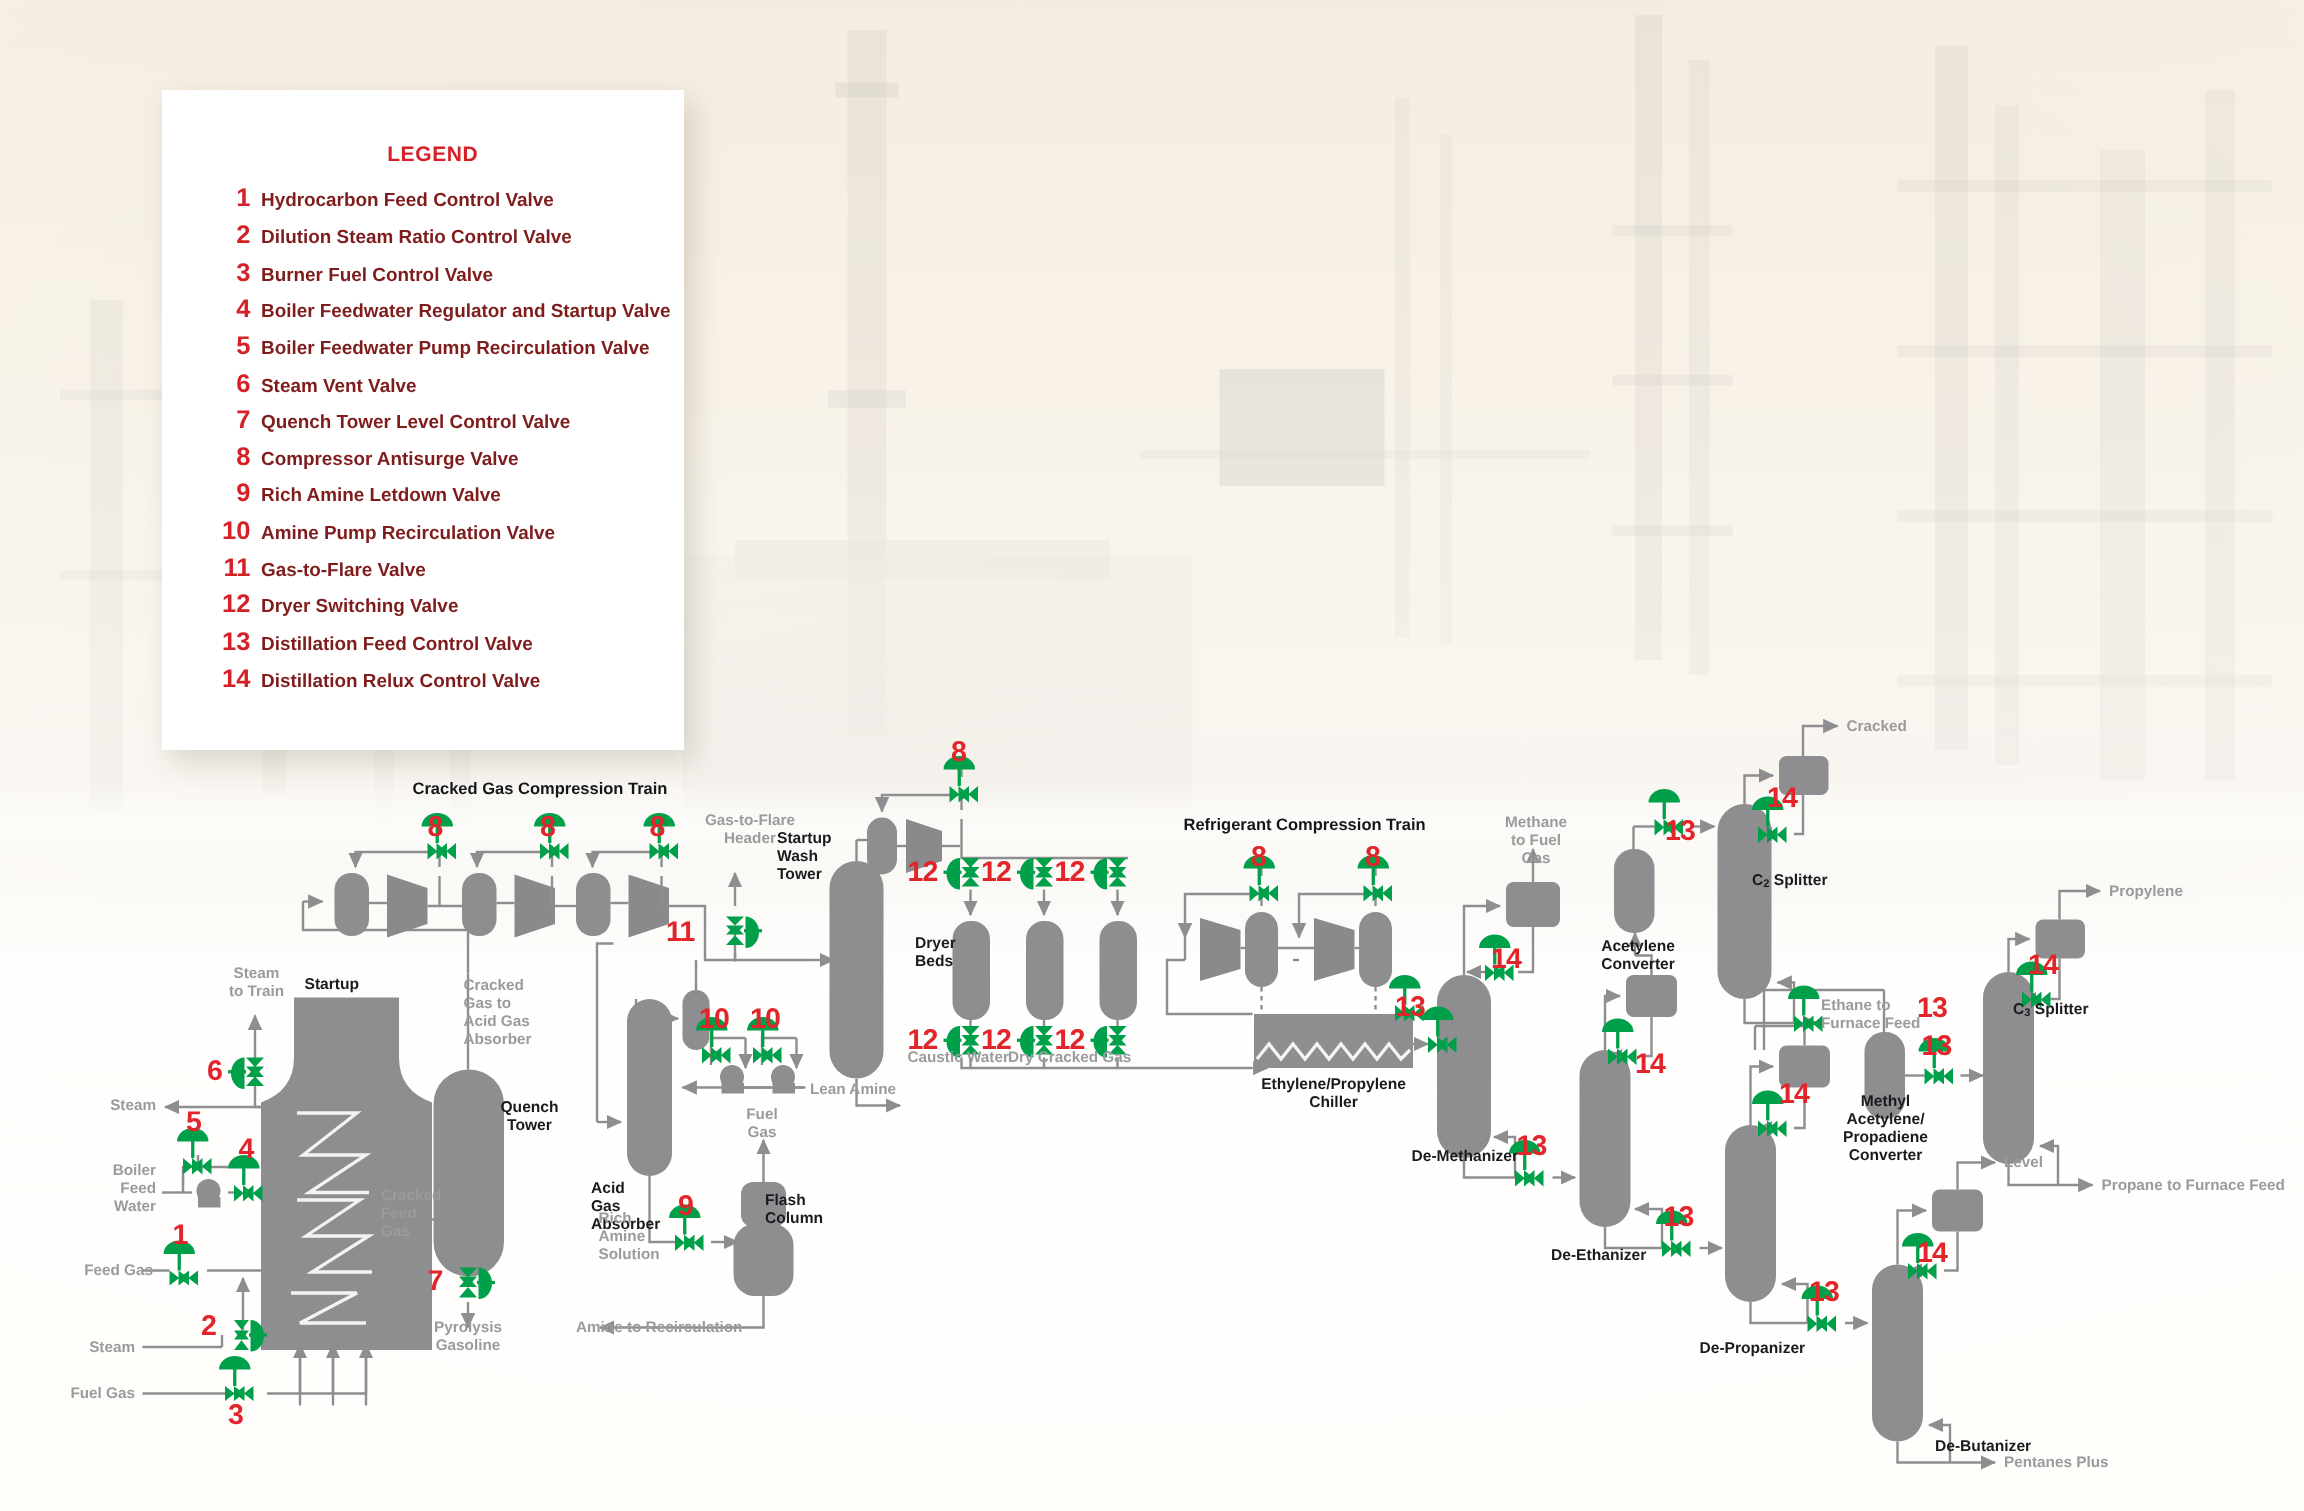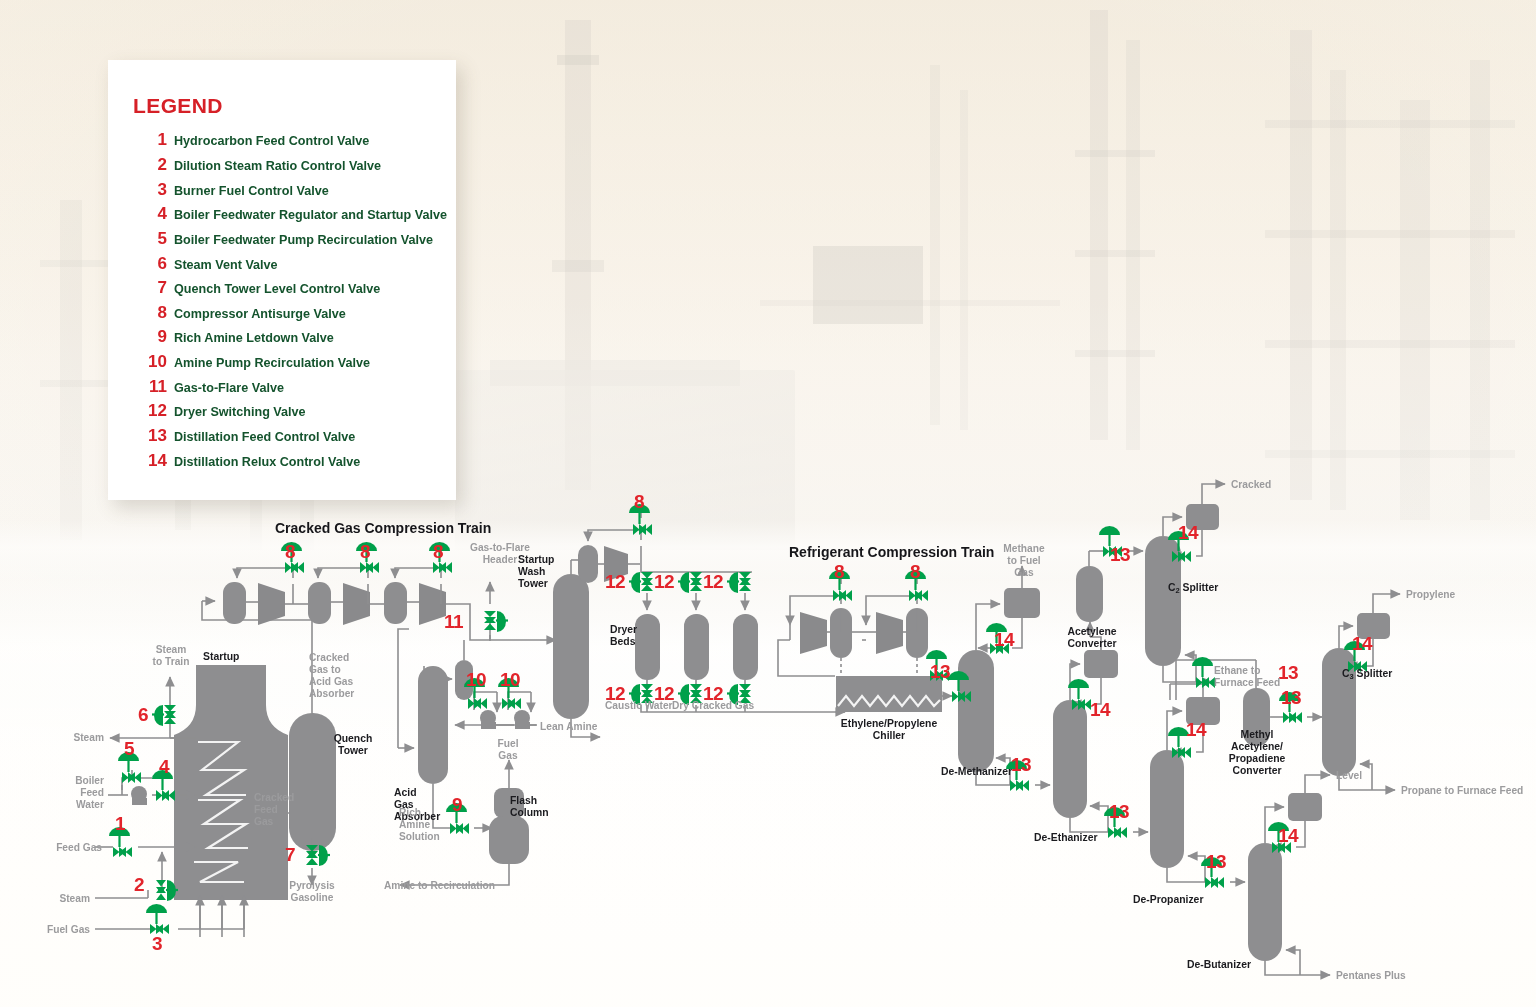--- a/index.html
+++ b/index.html
@@ -43,34 +43,34 @@
     background:radial-gradient(120% 90% at 50% 30%, rgba(255,255,255,0) 35%, rgba(255,252,245,.55) 100%);
   }
 
   
   #legend {
     position:absolute; left:108px; top:60px; width:348px; height:440px;
     background:#fff; z-index:40;
     box-shadow: 6px 8px 18px rgba(90,80,60,.20);
   }
   #legend .lg-title {
-    color:#d62027; font-size:21px; font-weight:bold;
-    letter-spacing:.4px; margin:34px 12px 10px 25px;
+    color:#d62027; font-size:14px; font-weight:bold;
+    letter-spacing:.4px; margin:34px 12px 10px 25px;text-align:center;
   }
   #legend ul { list-style:none; }
   #legend li {
     display:flex; align-items:baseline;
     padding:3.4px 0 3.4px 0; margin-left:25px;
   }
   #legend li .num {
     color:#d62027; font-weight:bold; font-size:17px;
     width:34px; text-align:right; margin-right:7px; flex:0 0 34px;
     line-height:1;
   }
-  #legend li .txt { color:#14532d; font-weight:bold; font-size:12.6px; line-height:1.1; }
+  #legend li .txt { color:#7f1d1d; font-weight:bold; font-size:12.6px; line-height:1.1; }
 
   
   #diagram { position:absolute; inset:0; z-index:20; }
   #diagram svg { position:absolute; left:0; top:0; }
 
   .eqp { fill:#8e8e90; }
   .eqp2 { fill:#8a8a8c; }
   .pipe { stroke:#8e8e90; stroke-width:1.6; fill:none; }
   .pipe-d { stroke:#8e8e90; stroke-width:1.6; fill:none; stroke-dasharray:3 3; }
   .coil { stroke:#f3f3f3; stroke-width:2.2; fill:none; }
@@ -84,21 +84,21 @@
     line-height:1.15; white-space:nowrap;
   }
   .eqlabel.c { text-align:center; }
   .flowlabel {
     position:absolute; color:#9b9b9d; font-weight:bold; font-size:10.2px;
     line-height:1.18; white-space:nowrap;
   }
   .flowlabel.r { text-align:right; }
   .flowlabel.c { text-align:center; }
   .secttitle {
-    position:absolute; color:#16161a; font-weight:bold; font-size:14px;
+    position:absolute; color:#16161a; font-weight:bold; font-size:11px;
     white-space:nowrap;
   }
   sub { font-size:.72em; vertical-align:-.22em; }
 </style>
 </head>
 <body>
 
 <div id="stage">
 
   <div id="photo">
@@ -768,21 +768,21 @@
   </div>
 
   <div class="eqlabel c" style="left:827px;top:718px;width:124px">
     <div>Ethylene/Propylene</div>
     <div>Chiller</div>
   </div>
 
   <div class="eqlabel" style="left:941px;top:766px">De-Methanizer</div>
   <div class="eqlabel" style="left:1034px;top:832px">De-Ethanizer</div>
   <div class="eqlabel" style="left:1133px;top:894px">De-Propanizer</div>
-  <div class="eqlabel" style="left:1187px;top:959px">De-Butanizer</div>
+  <div class="eqlabel" style="left:1290px;top:959px">De-Butanizer</div>
 
   <div class="eqlabel c" style="left:1056px;top:626px;width:72px">
     <div>Acetylene</div>
     <div>Converter</div>
   </div>
 
   <div class="eqlabel c" style="left:1219px;top:729px;width:76px">
     <div>Methyl</div>
     <div>Acetylene/</div>
     <div>Propadiene</div>

